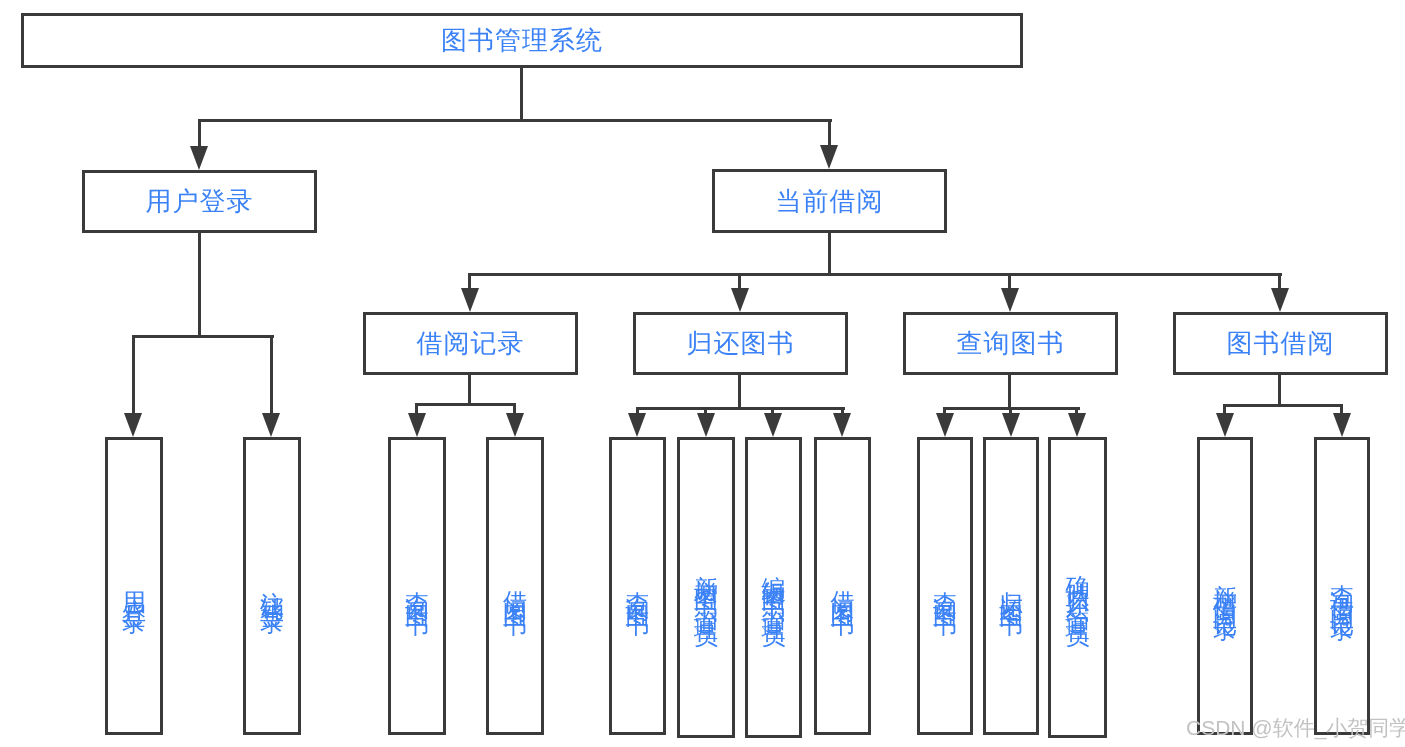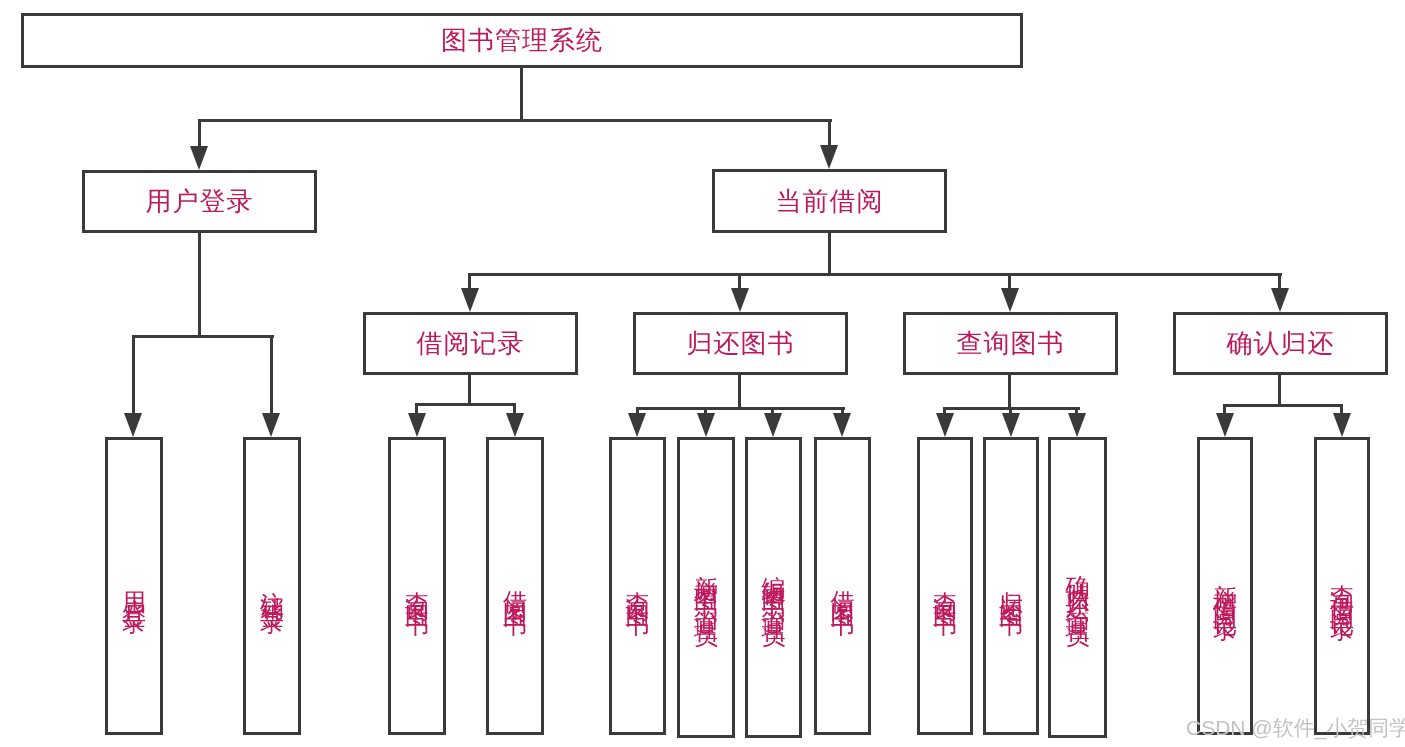--- a/index.html
+++ b/index.html
@@ -8,21 +8,21 @@
     width:1405px; height:747px;
     background:#ffffff;
     overflow:hidden;
     font-family:"Liberation Sans", sans-serif;
   }
   .box {
     position:absolute;
     box-sizing:border-box;
     border:3px solid #3a3a3a;
     background:#ffffff;
-    color:#be185d;
+    color:#3b82f6;
     display:flex;
     align-items:center;
     justify-content:center;
     text-align:center;
   }
   .hbox { font-size:26px; letter-spacing:1px; white-space:nowrap; }
   .vbox {
     writing-mode:vertical-rl;
     text-orientation:mixed;
     font-size:24px;
@@ -76,21 +76,21 @@
   <div class="line" style="left:738px; top:273px; width:3px; height:16px;"></div>
   <div class="arrow" style="left:731px; top:288px;"></div>
   <div class="line" style="left:1008px; top:273px; width:3px; height:16px;"></div>
   <div class="arrow" style="left:1001px; top:288px;"></div>
   <div class="line" style="left:1278px; top:273px; width:3px; height:16px;"></div>
   <div class="arrow" style="left:1271px; top:288px;"></div>
 
   <div class="box hbox" style="left:363px; top:312px; width:215px; height:63px;">借阅记录</div>
   <div class="box hbox" style="left:633px; top:312px; width:215px; height:63px;">归还图书</div>
   <div class="box hbox" style="left:903px; top:312px; width:215px; height:63px;">查询图书</div>
-  <div class="box hbox" style="left:1173px; top:312px; width:215px; height:63px;">确认归还</div>
+  <div class="box hbox" style="left:1173px; top:312px; width:215px; height:63px;">图书借阅</div>
 
   <div class="line" style="left:468px; top:375px; width:3px; height:30px;"></div>
   <div class="line" style="left:415px; top:403px; width:101px; height:3px;"></div>
   <div class="line" style="left:415px; top:403px; width:3px; height:11px;"></div>
   <div class="arrow" style="left:408px; top:413px;"></div>
   <div class="line" style="left:513px; top:403px; width:3px; height:11px;"></div>
   <div class="arrow" style="left:506px; top:413px;"></div>
 
   <div class="line" style="left:738px; top:375px; width:3px; height:34px;"></div>
   <div class="line" style="left:636px; top:407px; width:209px; height:3px;"></div>

